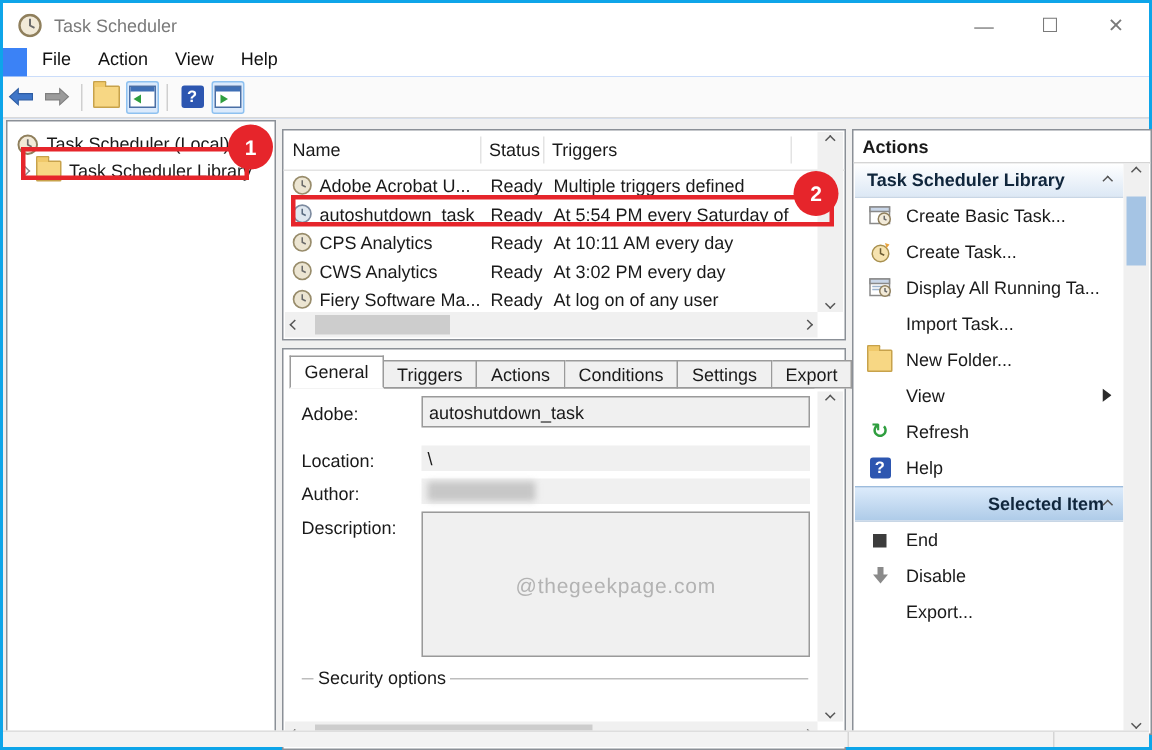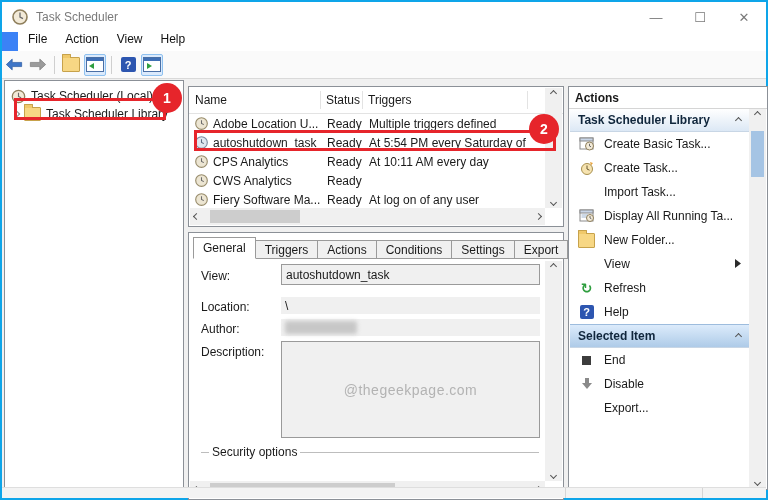--- a/index.html
+++ b/index.html
@@ -83,21 +83,21 @@
   .watermark{color:#b3b3b3;font-size:14px;letter-spacing:0.5px;}
   .secgroup{position:absolute;left:12px;right:24px;top:212px;height:14px;overflow:hidden;}
   .secgroup .gline{position:absolute;left:0;right:0;top:7px;height:1px;background:#bdbdbd;}
   .secgroup .gtext{position:absolute;left:8px;top:0;background:#fff;padding:0 3px;}
 
   
   .ap-title{height:21px;display:flex;align-items:center;padding-left:6px;font-weight:bold;border-bottom:1px solid #d5d5d5;}
   .ap-body{position:absolute;left:1px;top:22px;right:18px;bottom:1px;overflow:hidden;}
   .ap-sb{position:absolute;top:22px;right:1px;bottom:1px;width:17px;background:#f0f0f0;display:flex;flex-direction:column;align-items:center;justify-content:space-between;padding:3px 0;box-sizing:border-box;}
   .sec-hdr{height:22px;display:flex;align-items:center;justify-content:space-between;padding:0 8px;background:linear-gradient(#ffffff,#dce8f5);border-bottom:1px solid #c8d6e5;color:#10263c;font-weight:bold;}
-  .sec-hdr.blue{background:linear-gradient(#dcebfb,#aecbe8);border-top:1px solid #9dbcdd;}
+  .sec-hdr.blue{background:linear-gradient(#dcebfb,#aecbe8);border-top:1px solid #9dbcdd;justify-content:flex-end;}
   .ai{height:24px;display:flex;align-items:center;padding-left:8px;position:relative;}
   .ai .ic{width:17px;height:17px;display:flex;align-items:center;justify-content:center;margin-right:9px;flex:none;}
   .ai .sub{position:absolute;right:8px;}
   .doc-ic{position:relative;width:12px;height:15px;background:#fff;border:1px solid #8a8a8a;}
   .doc-ic i{position:absolute;left:2px;height:1.5px;background:#c94a42;right:2px;}
   .folder-svg{width:16px;height:13px;background:#f7d784;border:1px solid #c7a24b;border-radius:1px;position:relative;}
   .folder-svg:before{content:"";position:absolute;left:-1px;top:-4px;width:7px;height:3px;background:#f0c96a;border:1px solid #c7a24b;border-bottom:none;border-radius:1px 1px 0 0;}
   .refresh-g{color:#2f9e3f;font-weight:bold;font-size:14px;font-family:"DejaVu Sans",sans-serif;}
   .run-tri{width:0;height:0;border-top:6px solid transparent;border-bottom:6px solid transparent;border-left:10px solid #3cae4a;}
   .end-sq{width:9px;height:9px;background:#3c3c3c;}
@@ -196,21 +196,21 @@
         <div class="lh c3">Triggers</div>
       </div>
       <div class="list-body">
         <div class="lrow">
           <div class="lc c1">
               <svg class="clock-svg" viewBox="0 0 16 16">
                 <circle cx="8" cy="8" r="6.2" fill="#ece5d2" stroke="#98severity" stroke-width="1.2"></circle>
                 <circle cx="8" cy="8" r="6.2" fill="#ece5d2" stroke="#988c6b" stroke-width="1.2"></circle>
                 <path d="M8 4.5 V8 L10.5 9.2" stroke="#6b6b6b" stroke-width="1.1" fill="none"></path>
               </svg>
-              <span class="nm">Adobe Location U...</span>
+              <span class="nm">Adobe Acrobat U...</span>
             </div>
           <div class="lc c2">Ready</div>
           <div class="lc c3">Multiple triggers defined</div>
         </div>
         <div class="lrow">
           <div class="lc c1">
               <svg class="clock-svg" viewBox="0 0 16 16">
                 <circle cx="8" cy="8" r="6.2" fill="#dfe7ef" stroke="#7d8ba0" stroke-width="1.2"></circle>
                 <path d="M8 4.5 V8 L10.5 9.2" stroke="#5a6b80" stroke-width="1.1" fill="none"></path>
               </svg>
@@ -232,20 +232,21 @@
         </div>
         <div class="lrow">
           <div class="lc c1">
               <svg class="clock-svg" viewBox="0 0 16 16">
                 <circle cx="8" cy="8" r="6.2" fill="#ece5d2" stroke="#988c6b" stroke-width="1.2"></circle>
                 <path d="M8 4.5 V8 L10.5 9.2" stroke="#6b6b6b" stroke-width="1.1" fill="none"></path>
               </svg>
               <span class="nm">CWS Analytics</span>
             </div>
           <div class="lc c2">Ready</div>
+          <div class="lc c3">At 3:02 PM every day</div>
         </div>
         <div class="lrow">
           <div class="lc c1">
               <svg class="clock-svg" viewBox="0 0 16 16">
                 <circle cx="8" cy="8" r="6.2" fill="#ece5d2" stroke="#988c6b" stroke-width="1.2"></circle>
                 <path d="M8 4.5 V8 L10.5 9.2" stroke="#6b6b6b" stroke-width="1.1" fill="none"></path>
               </svg>
               <span class="nm">Fiery Software Ma...</span>
             </div>
           <div class="lc c2">Ready</div>
@@ -267,21 +268,21 @@
       <div class="tabstrip">
         <div class="tab active first">General</div>
         <div class="tab">Triggers</div>
         <div class="tab">Actions</div>
         <div class="tab">Conditions</div>
         <div class="tab">Settings</div>
         <div class="tab">Export</div>
       </div>
       <div class="tabline"></div>
 
-      <div class="dfield" style="left:12px;top:36px;"><span class="flabel">View:</span></div>
+      <div class="dfield" style="left:12px;top:36px;"><span class="flabel">Adobe:</span></div>
       <div class="fvalue-box" style="position:absolute;left:92px;top:31px;width:259px;height:21px;">
           <span>autoshutdown_task</span>
         </div>
 
       <div class="dfield" style="left:12px;top:67px;"><span class="flabel">Location:</span></div>
       <div class="fband" style="position:absolute;left:92px;top:64px;width:259px;height:17px;">
           <span>\</span>
         </div>
 
       <div class="dfield" style="left:12px;top:89px;"><span class="flabel">Author:</span></div>
@@ -333,41 +334,41 @@
 
         <div class="ai">
           <span class="ic">
             <svg width="16" height="16" viewBox="0 0 16 16">
                 <circle cx="8" cy="9" r="5.5" fill="#f6e3b0" stroke="#a8904f"></circle>
                 <path d="M8 5.5 V9 L10.5 10.2" stroke="#6b5b33" fill="none"></path>
                 <path d="M11 2 l3 1 -2 2.5 z" fill="#e8a33d"></path>
               </svg>
           </span>
           <span>Create Task...</span>
-        </div>
-
-        <div class="ai">
-          <span class="ic"></span>
-          <span>Import Task...</span>
         </div>
 
         <div class="ai">
           <span class="ic">
             <svg width="16" height="16" viewBox="0 0 16 16">
                 <rect x="1" y="2" width="13" height="11" fill="#fff" stroke="#8a8a8a"></rect>
                 <rect x="1" y="2" width="13" height="3" fill="#c9d6e8" stroke="#8a8a8a"></rect>
                 <line x1="2.5" y1="7" x2="9" y2="7" stroke="#9db3cd"></line>
                 <line x1="2.5" y1="9" x2="9" y2="9" stroke="#9db3cd"></line>
                 <circle cx="11" cy="10" r="3.5" fill="#f2ead8" stroke="#8f7f5c"></circle>
                 <path d="M11 8 V10 L12.4 10.8" stroke="#6b6b6b" fill="none"></path>
               </svg>
           </span>
           <span>Display All Running Ta...</span>
         </div>
 
+        <div class="ai">
+          <span class="ic"></span>
+          <span>Import Task...</span>
+        </div>
+
 
         <div class="ai">
           <span class="ic">
               <span class="folder-svg"></span>
             </span>
           <span>New Folder...</span>
         </div>
 
         <div class="ai">
           <span class="ic"></span>

